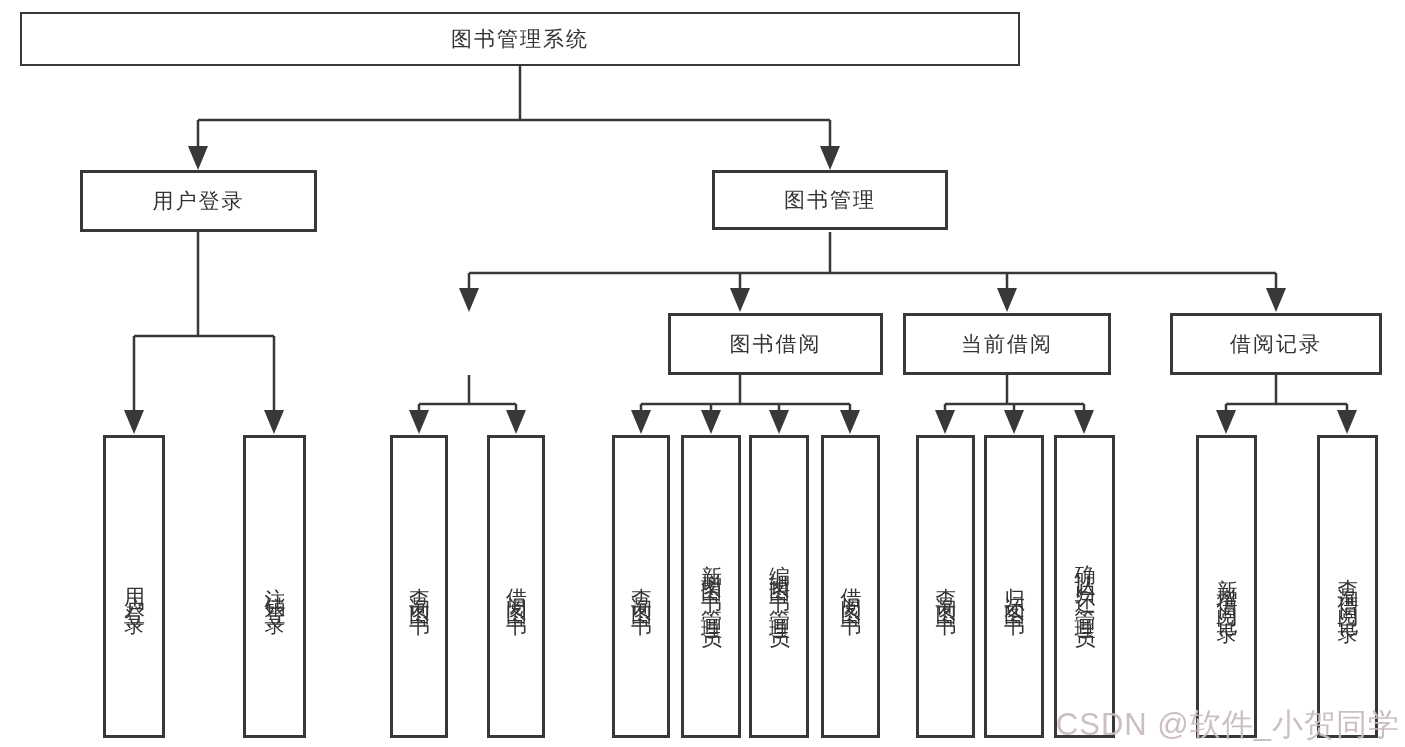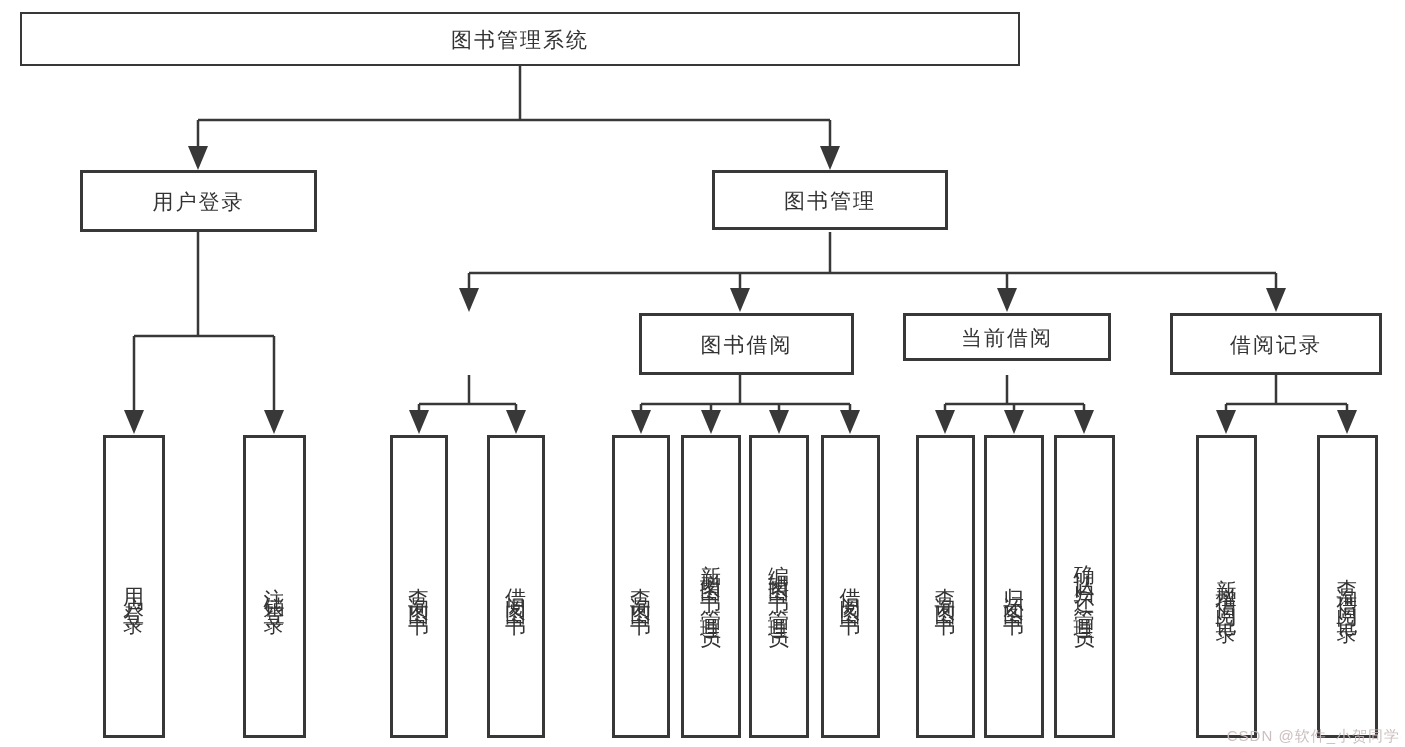--- a/index.html
+++ b/index.html
@@ -20,40 +20,41 @@
   .box {
     position: absolute;
     box-sizing: border-box;
     background: #ffffff;
     border: 3px solid #383838;
     color: #333333;
     display: flex;
     align-items: center;
     justify-content: center;
     text-align: right;
+    font-family: Liberation Serif, serif;
   }
   .box.h {
     font-size: 21px;
     letter-spacing: 2px;
     line-height: 1;
   }
   .box.v {
     font-size: 21px;
     writing-mode: vertical-rl;
     text-orientation: mixed;
     letter-spacing: 9px;
     line-height: 1;
     padding-top: 4px;
   }
   .box.root { border-width: 2px; }
   .watermark {
     position: absolute;
     right: 5px;
     bottom: 1px;
-    font-size: 15px;
+    font-size: 31px;
     letter-spacing: 1px;
     color: #c9bcbc;
     opacity: 0.95;
     z-index: 5;
     white-space: nowrap;
     text-align: center;
   }
 </style>
 </head>
 <body>
@@ -91,22 +92,22 @@
       <polygon points="1216,410 1236,410 1226,434"></polygon>
       <polygon points="1337,410 1357,410 1347,434"></polygon>
     </g>
   </svg>
 
   <div class="box h root" style="left:20px; top:12px; width:1000px; height:54px">图书管理系统</div>
 
   <div class="box h" style="left:80px; top:170px; width:237px; height:62px">用户登录</div>
   <div class="box h" style="left:712px; top:170px; width:236px; height:60px">图书管理</div>
 
-  <div class="box h" style="left:639px; top:313px; width:215px; height:62px">图书借阅</div>
-  <div class="box h" style="left:903px; top:313px; width:208px; height:48px">当前借阅</div>
+  <div class="box h" style="left:668px; top:313px; width:215px; height:62px">图书借阅</div>
+  <div class="box h" style="left:903px; top:313px; width:208px; height:62px">当前借阅</div>
   <div class="box h" style="left:1170px; top:313px; width:212px; height:62px">借阅记录</div>
 
   <div class="box v" style="left:103px; top:435px; width:62px; height:303px">用户登录</div>
   <div class="box v" style="left:243px; top:435px; width:63px; height:303px">注销登录</div>
 
   <div class="box v" style="left:390px; top:435px; width:58px; height:303px">查询图书</div>
   <div class="box v" style="left:487px; top:435px; width:58px; height:303px">借阅图书</div>
 
   <div class="box v" style="left:612px; top:435px; width:58px; height:303px">查询图书</div>
   <div class="box v" style="left:681px; top:435px; width:60px; height:303px">新增图书（管理员）</div>

